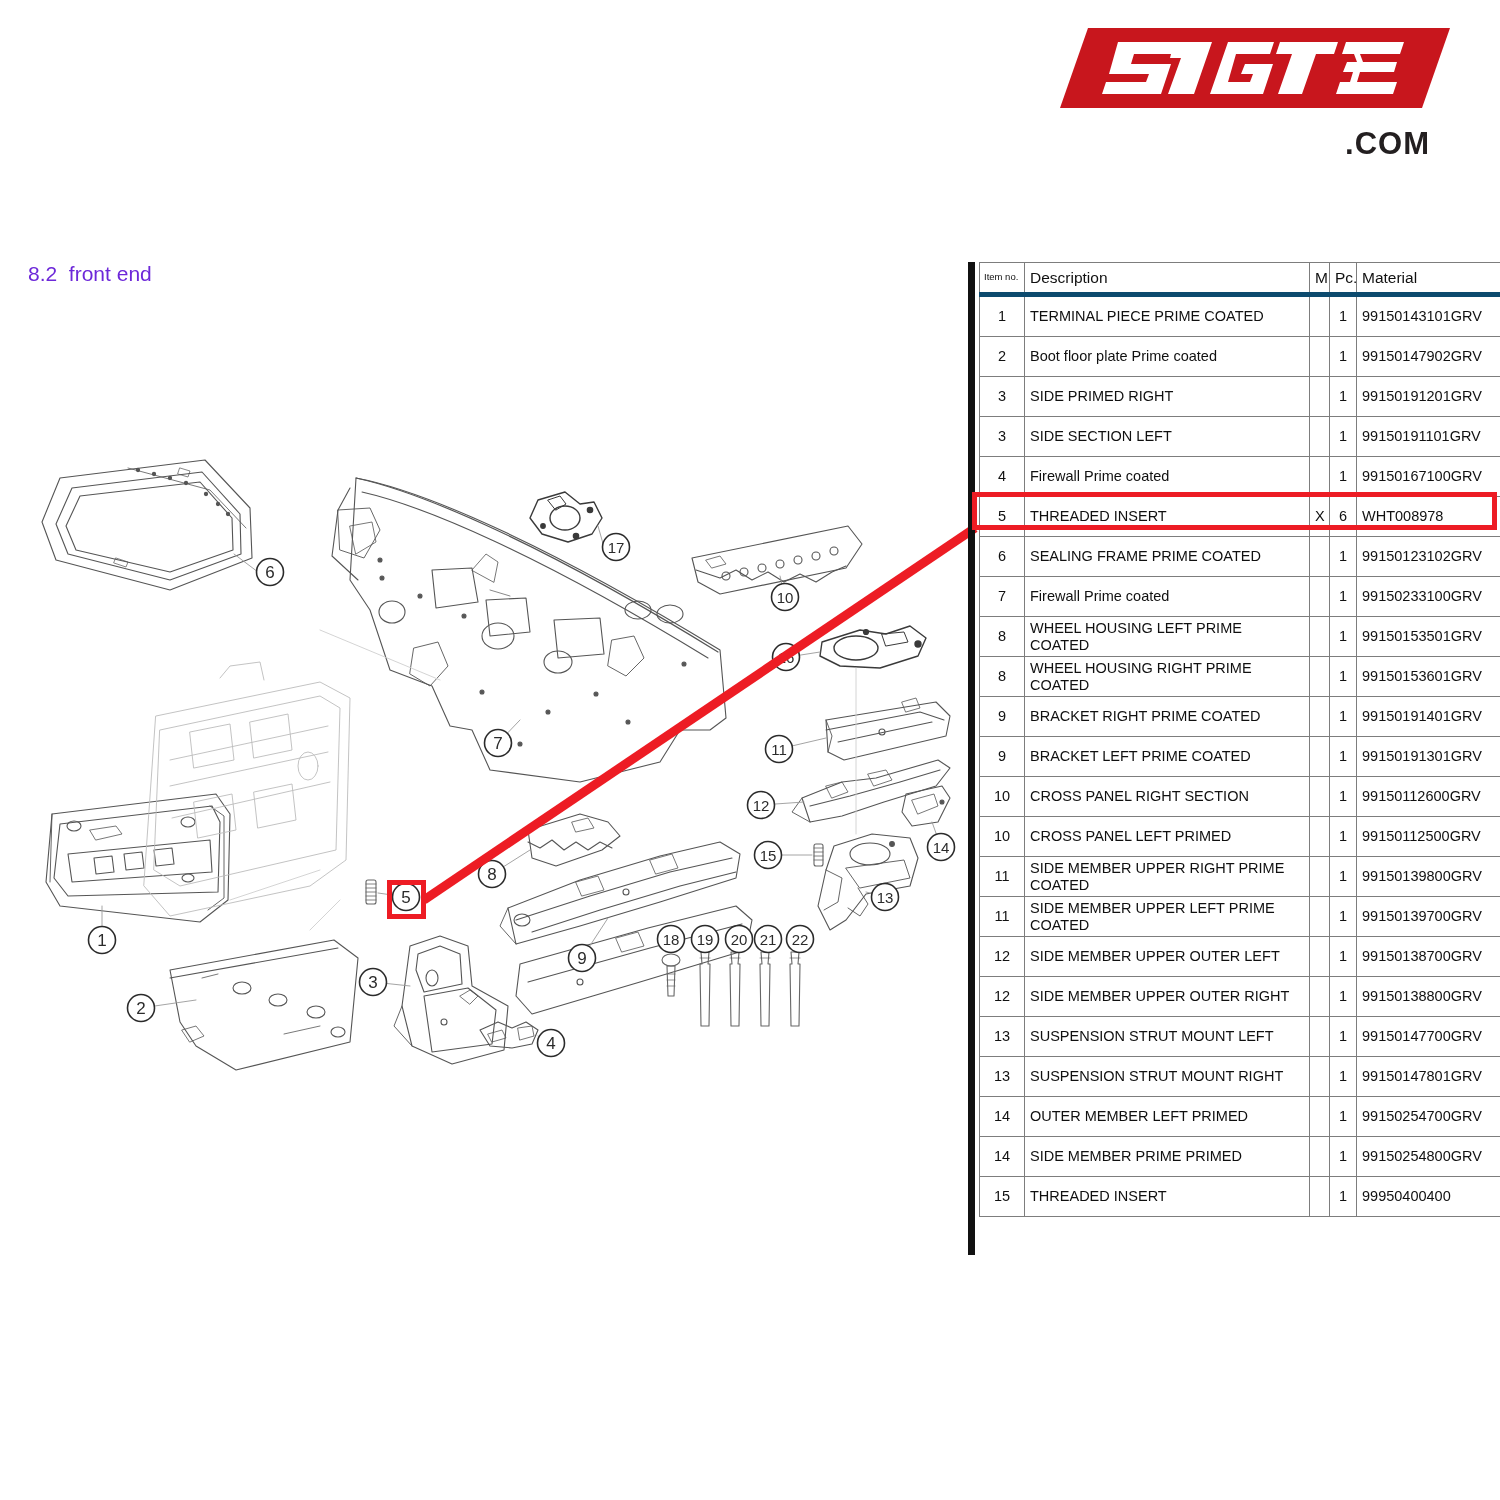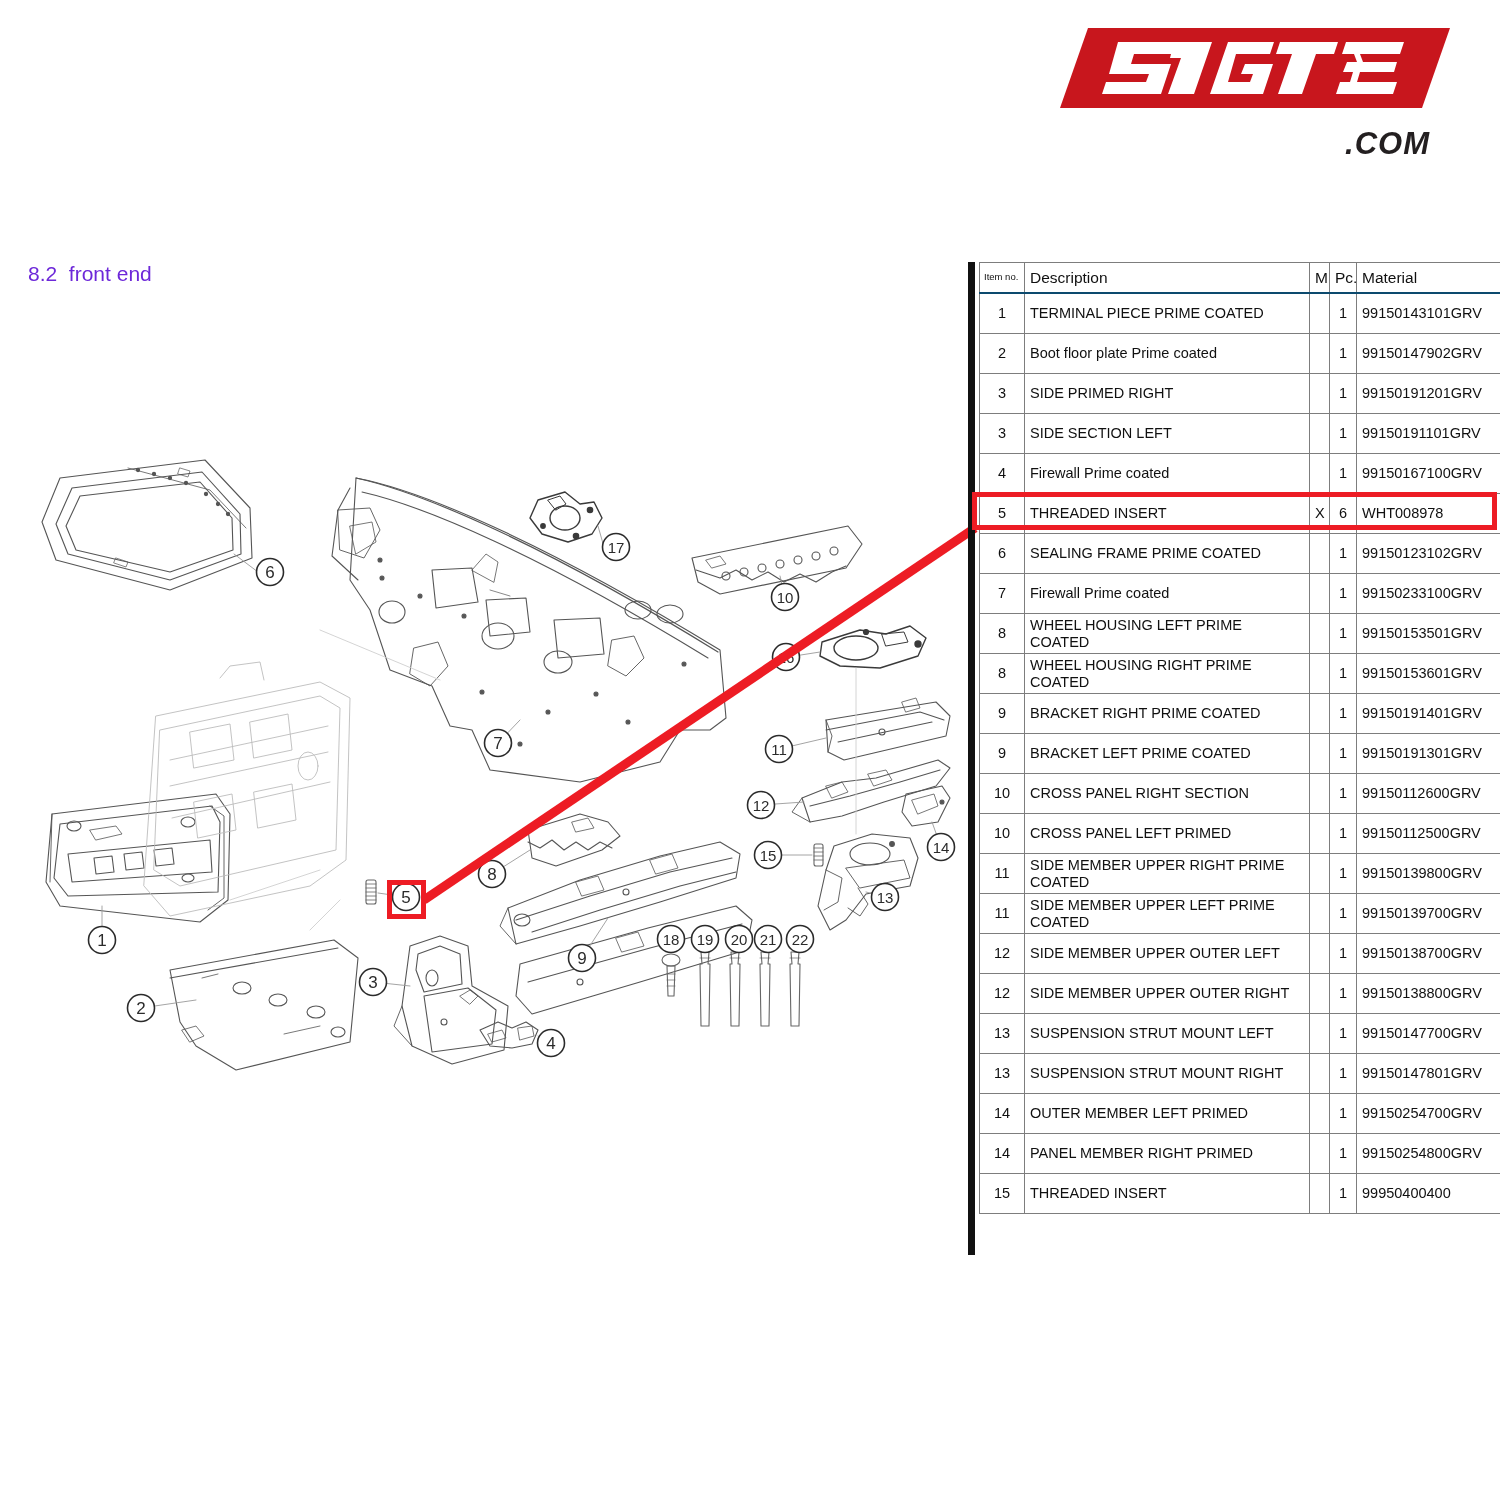--- a/index.html
+++ b/index.html
@@ -34,21 +34,20 @@
   #logo-dotcom {
     position: absolute;
     top: 104px;
     left: 0;
     width: 390px;
     text-align: right;
     font-size: 31px;
     font-weight: bold;
     letter-spacing: 1px;
     color: #231f20;
-    font-style: italic;
   }
 
   
   #page-title {
     position: absolute;
     top: 262px;
     left: 28px;
     font-size: 21px;
     color: #6d28d9;
     white-space: pre;
@@ -117,21 +116,21 @@
   table.parts th, table.parts td {
     border: 1px solid #7d7d7d;
     padding: 0 5px;
     font-size: 14.5px;
     color: #101010;
     vertical-align: middle;
     line-height: 1.14;
     background: #fff;
   }
   table.parts thead th {
-    border-bottom: 2px solid #0c4a6e;
+    border-bottom: 5px solid #0c4a6e;
     font-weight: normal;
     text-align: left;
     height: 29px;
     font-size: 15.5px;
   }
   table.parts thead th.item-head {
     font-size: 9.5px;
     text-align: left;
     padding-left: 4px;
   }
@@ -708,21 +707,21 @@
         </tr>
         <tr>
           <td class="item-no">14</td>
           <td>OUTER MEMBER LEFT PRIMED</td>
           <td class="m-col"></td>
           <td class="pc-col">1</td>
           <td class="mat-col">99150254700GRV</td>
         </tr>
         <tr>
           <td class="item-no">14</td>
-          <td>PANEL MEMBER RIGHT PRIMED</td>
+          <td>SIDE MEMBER PRIME PRIMED</td>
           <td class="m-col"></td>
           <td class="pc-col">1</td>
           <td class="mat-col">99150254800GRV</td>
         </tr>
         <tr>
           <td class="item-no">15</td>
           <td>THREADED INSERT</td>
           <td class="m-col"></td>
           <td class="pc-col">1</td>
           <td class="mat-col">99950400400</td>

